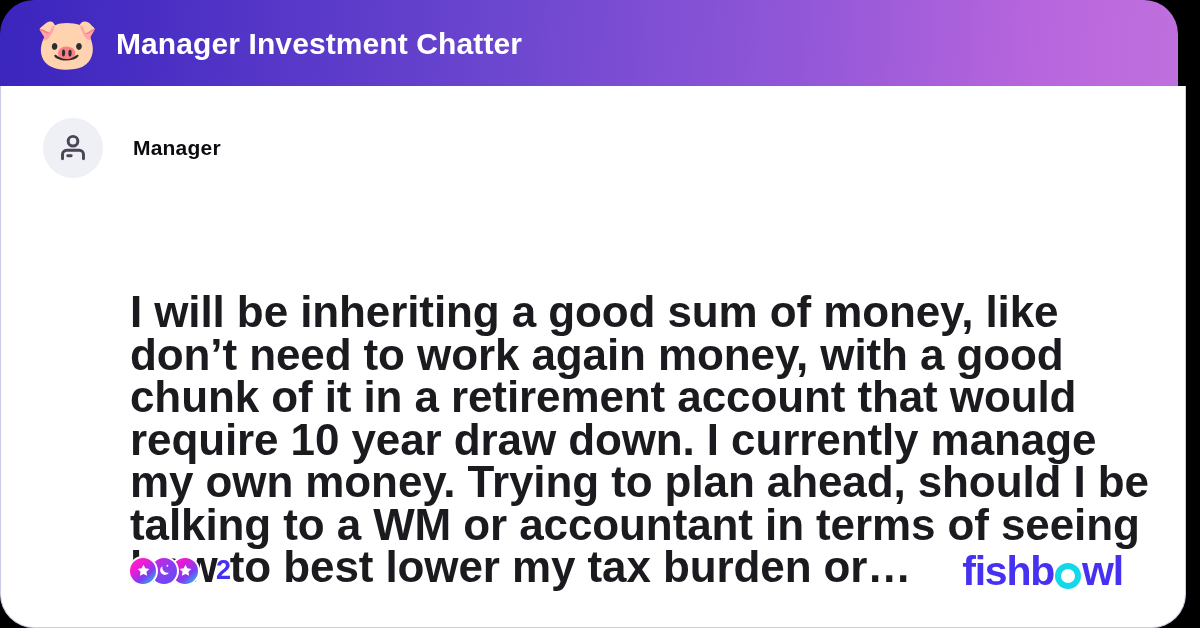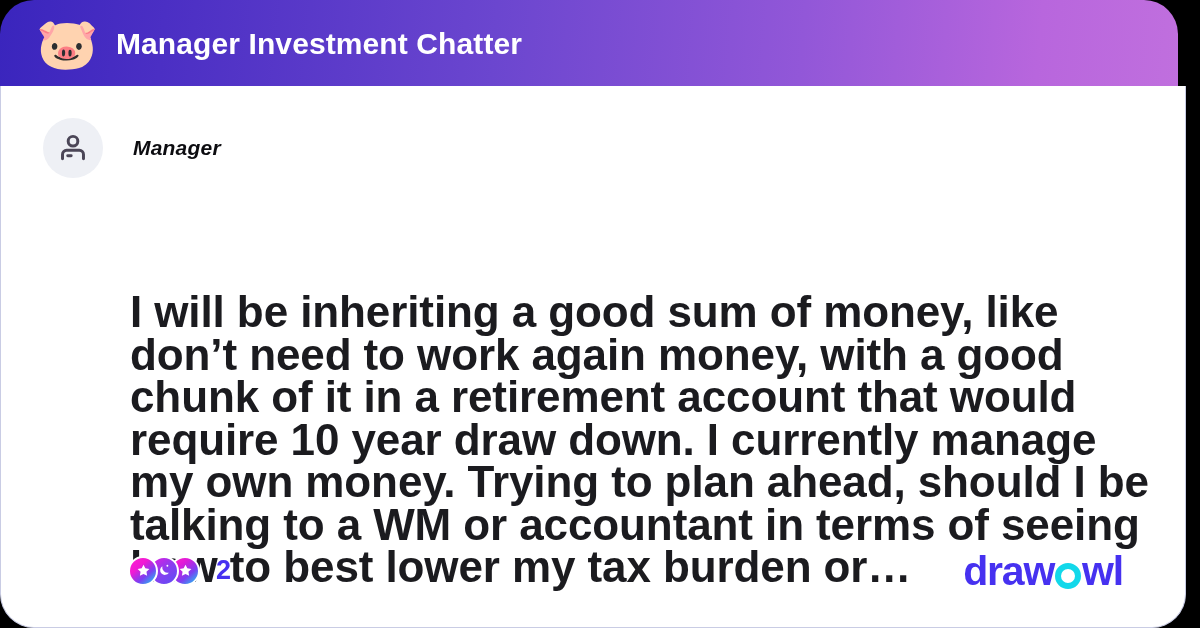--- a/index.html
+++ b/index.html
@@ -73,21 +73,20 @@
     box-sizing: border-box;
   }
 
   
   .author-row {
     position: absolute;
     left: 42px;
     top: 32px;
     display: flex;
     align-items: center;
-    font-style: italic;
   }
 
   .avatar {
     width: 60px;
     height: 60px;
     border-radius: 50%;
     background: #eef0f5;
     display: flex;
     align-items: center;
     justify-content: center;
@@ -234,20 +233,20 @@
           <div class="badge badge-3">
             <svg width="15" height="15" viewBox="0 0 24 24" fill="#ffffff">
               <path d="M12 2.6l2.9 5.9 6.5.95-4.7 4.6 1.1 6.5-5.8-3.05-5.8 3.05 1.1-6.5-4.7-4.6 6.5-.95z"></path>
             </svg>
           </div>
         </div>
         <div class="reaction-count">2</div>
       </div>
 
       <div class="brand">
-        <span>draw</span>
+        <span>fishb</span>
           <span class="ring"></span>
           <span>wl</span>
       </div>
 
     </div>
   </div>
 </div>
 
 </body></html>

